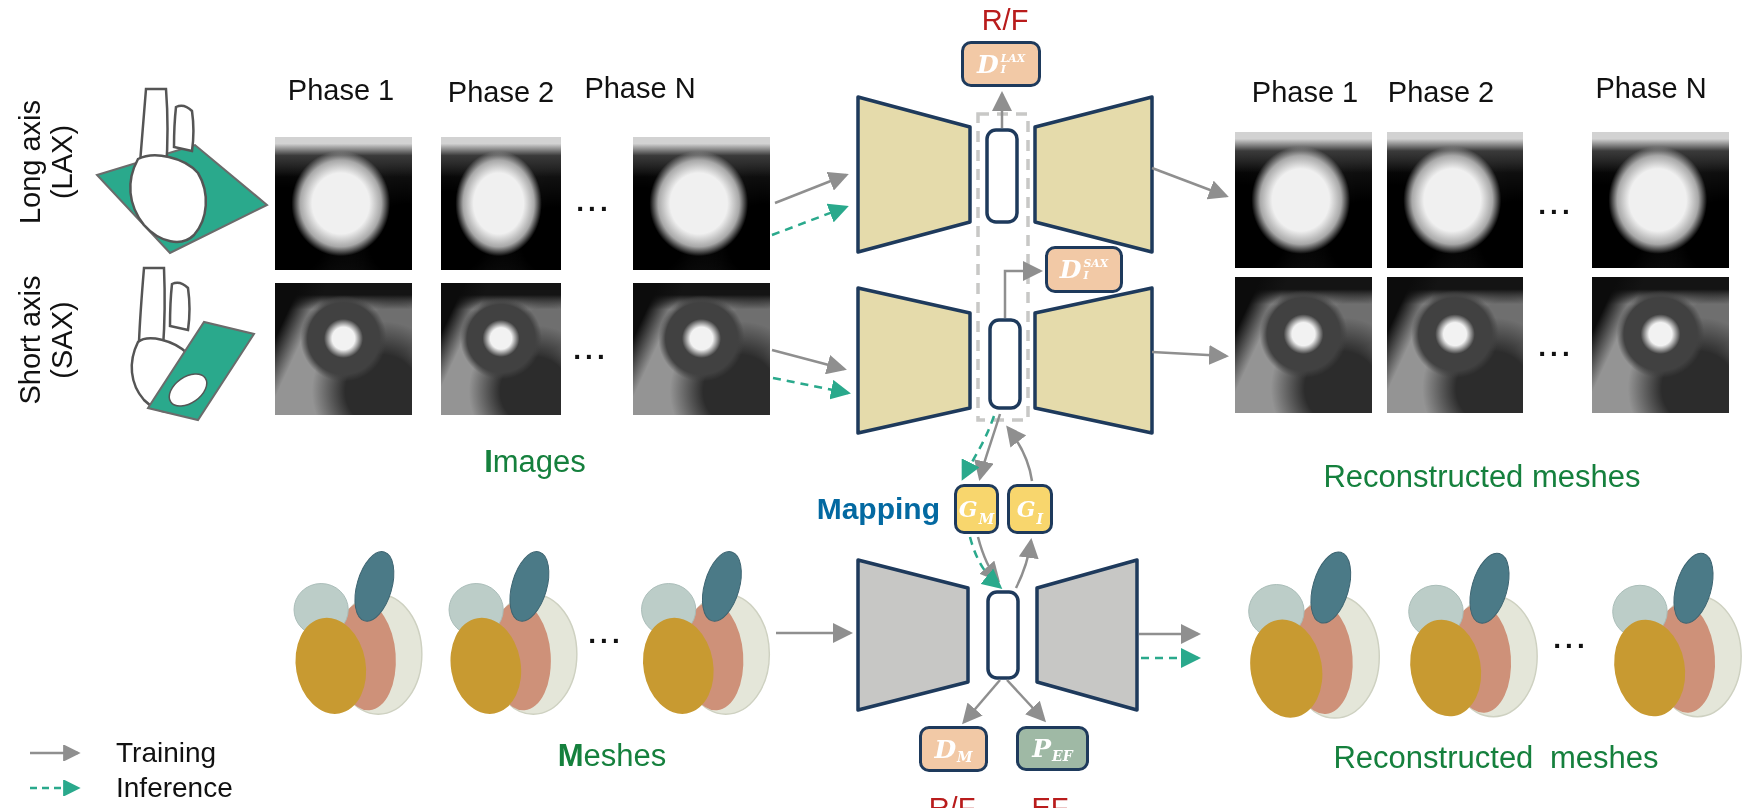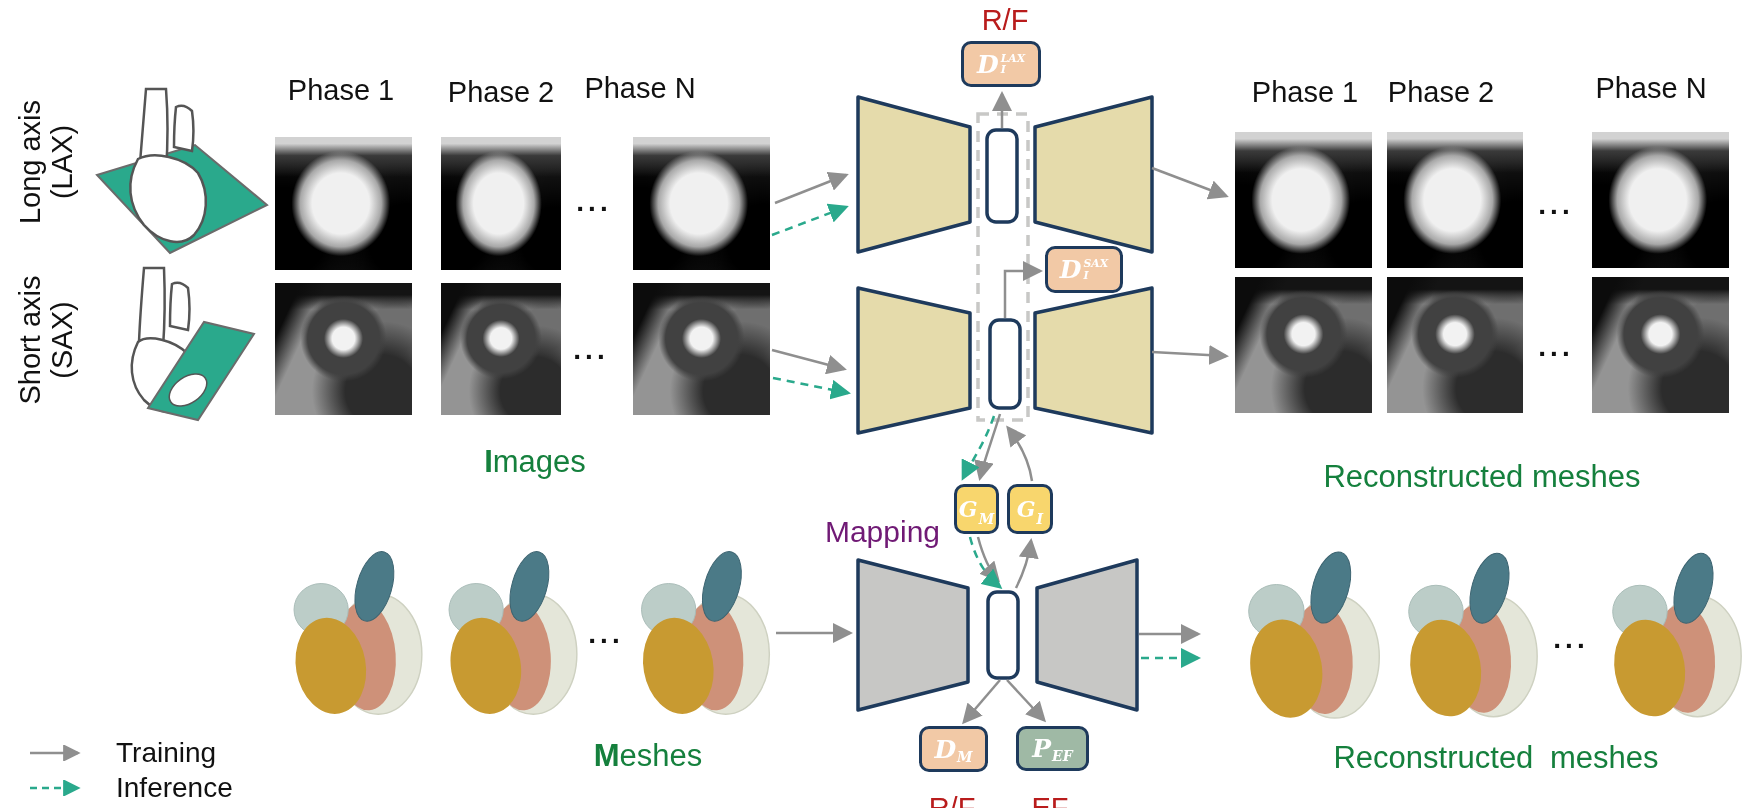--- a/index.html
+++ b/index.html
@@ -13,21 +13,21 @@
   .dots{position:absolute;transform:translate(-50%,-50%);font-size:28px;font-weight:bold;letter-spacing:4px;color:#111;z-index:3;}
   .rowlabel{position:absolute;transform:translateX(-50%);font-size:31px;color:#15803d;white-space:nowrap;z-index:3;}
   .rowlabel b{font-weight:bold;}
   .axis-label{
     position:absolute;width:172px;height:66px;display:flex;flex-direction:column;
     align-items:center;justify-content:center;transform:rotate(-90deg);
     font-size:29px;line-height:1.1;color:#111;text-align:center;z-index:3;white-space:nowrap;
   }
   .rf-label{position:absolute;transform:translateX(-50%);font-size:29px;color:#b91c1c;z-index:3;white-space:nowrap;}
   .mapping-label{position:absolute;left:742px;top:492px;width:198px;text-align:right;
-    font-size:30px;font-weight:normal;color:#701a75;z-index:3;margin-top:23px;}
+    font-size:30px;font-weight:bold;color:#0369a1;z-index:3;}
   .widegap{word-spacing:8px;text-align:center;}
   
   .mathbox{
     position:absolute;box-sizing:border-box;border:3px solid #1e3a5c;border-radius:10px;
     display:flex;align-items:center;justify-content:center;z-index:4;
     font-family:"DejaVu Serif",serif;font-style:italic;font-weight:bold;color:#ffffff;
   }
   .mathbox .base{font-size:25px;line-height:1;}
   .mathbox .stack{display:inline-flex;flex-direction:column;font-size:13px;line-height:1.05;margin-left:2px;font-style:italic;}
   .mathbox .subonly{font-size:14px;align-self:flex-end;margin-bottom:4px;margin-left:1px;}
@@ -188,21 +188,21 @@
   <div class="phase" style="left:1651px;top:72px;">Phase N</div>
 
   <div class="dots" style="left:594px;top:202px;">...</div>
   <div class="dots" style="left:591px;top:350px;">...</div>
   <div class="dots" style="left:606px;top:634px;">...</div>
   <div class="dots" style="left:1556px;top:205px;">...</div>
   <div class="dots" style="left:1556px;top:347px;">...</div>
   <div class="dots" style="left:1571px;top:639px;">...</div>
 
   <div class="rowlabel" style="left:535px;top:444px;"><b>I</b><span>mages</span></div>
-  <div class="rowlabel" style="left:648px;top:738px;"><b>M</b><span>eshes</span></div>
+  <div class="rowlabel" style="left:612px;top:738px;"><b>M</b><span>eshes</span></div>
   <div class="rowlabel" style="left:1482px;top:459px;">Reconstructed meshes</div>
   <div class="rowlabel widegap" style="left:1496px;top:740px;">Reconstructed  meshes</div>
 
   <div class="mapping-label">Mapping</div>
 
   <div class="mathbox peach" style="left:961px;top:41px;width:80px;height:46px;">
     <span class="base">D</span>
     <span class="stack">
         <sup>LAX</sup>
         <sub>I</sub>

